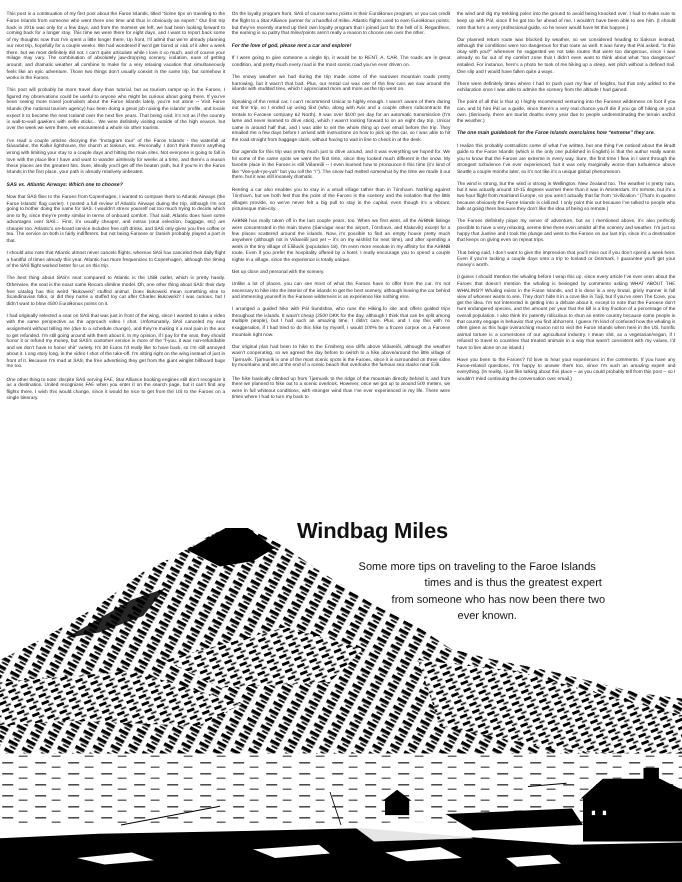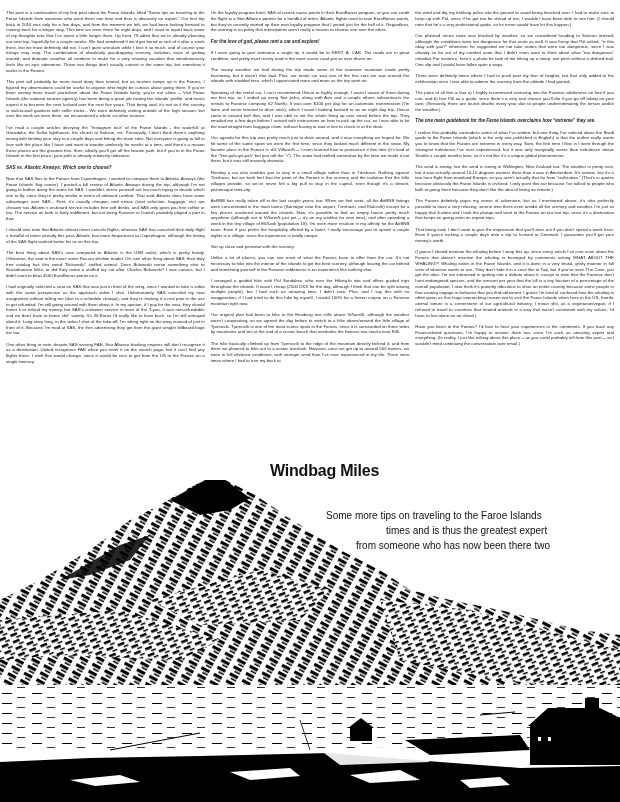--- a/index.html
+++ b/index.html
@@ -12,21 +12,21 @@
     display: flex; gap: 6px; padding: 10px 6px 0 6px; box-sizing: border-box;
   }
   .col { flex: 1; font-size: 4.35px; line-height: 5.75px; text-align: justify; }
   .col p { margin: 0 0 5.5px 0; }
   .col h3 { font-size: 4.6px; line-height: 5.8px; font-style: italic; font-weight: bold; margin: 0 0 5.5px 0; }
   .photo {
     position: absolute; left: 0; top: 450px; width: 620px; height: 352px; overflow: hidden;
   }
   .photo svg { display: block; }
   .title {
-    position: absolute; left: 270px; top: 462px; font-size: 16px; font-weight: bold; color: #111; letter-spacing: -0.2px;
+    position: absolute; left: 270px; top: 472px; font-size: 20px; font-weight: bold; color: #111; letter-spacing: -0.2px;
   }
   .subtitle {
     position: absolute; left: 326px; top: 508px; width: 290px; font-size: 10px; line-height: 15px; color: #111;
   }
   .subtitle span { display: block; white-space: nowrap; }
 </style>
 </head>
 <body>
 
 <div class="columns">
@@ -123,13 +123,14 @@
     <path d="M460,330 L500,327 L510,335 L470,338 Z" fill="#fff"></path>
     <path d="M320,300 L400,295 L430,312 L340,315 Z" fill="#fff" opacity="0.9"></path>
   </svg>
 </div>
 
 <div class="title">Windbag Miles</div>
 <div class="subtitle">
   <span style="padding-left:0px">Some more tips on traveling to the Faroe Islands</span>
   <span style="padding-left:60px">times and is thus the greatest expert</span>
   <span style="padding-left:30px">from someone who has now been there two</span>
+  <span style="padding-left:90px">ever known.</span>
 </div>
 
 </body></html>

